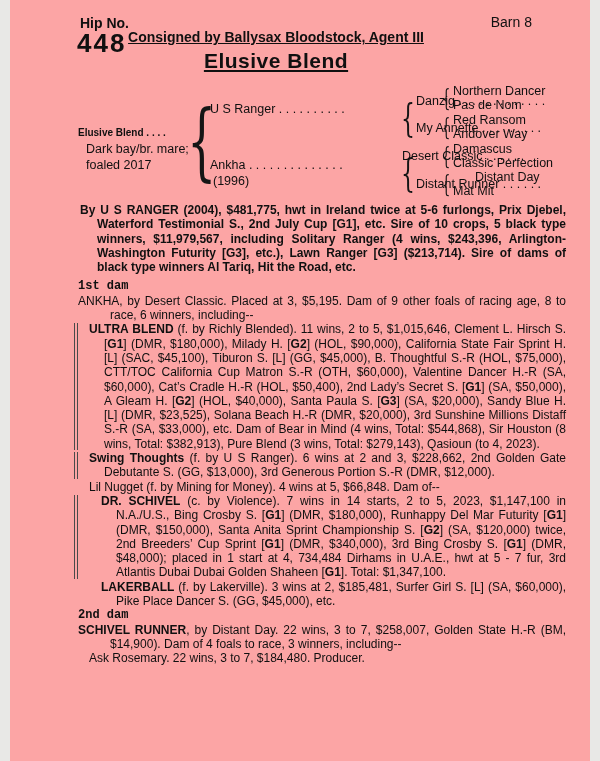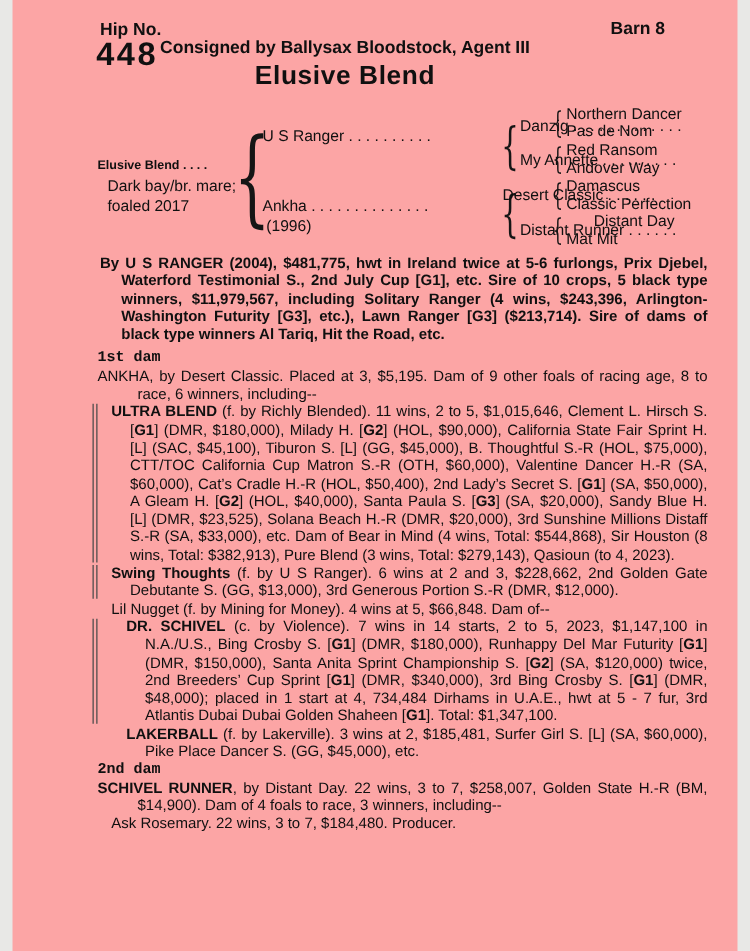--- a/index.html
+++ b/index.html
@@ -5,22 +5,22 @@
   html,body { margin:0; padding:0; background:#e8e8e6; }
   .page {
     position:relative; width:580px; height:761px; margin:0 auto;
     background:#fca5a5; color:#101010; overflow:hidden;
     font-family:"Liberation Sans", sans-serif;
     -webkit-font-smoothing:antialiased;
   }
   .abs { position:absolute; }
   .hip-label { left:70px; top:15px; font-size:14px; font-weight:bold; }
   .hip-number { left:67px; top:28px; font-size:26px; font-weight:bold; letter-spacing:2px; }
-  .barn { top:14px; right:58px; font-size:14px; font-weight:bold; }
-  .center-col { left:0; width:532px; text-align:center; }
+  .barn { top:14px; right:58px; font-size:14px; font-weight:normal; }
+  .center-col { left:0; width:532px; text-align:center;text-decoration:underline; }
   .consigned { top:29px; font-size:14px; font-weight:bold; }
   .title { top:49px; font-size:21px; font-weight:bold; letter-spacing:0.5px; }
 
   
   .ped { position:absolute; font-size:12.5px; line-height:13px; white-space:nowrap; }
   .ped.bold { font-weight:bold; font-size:10px; }
   .brace {
     position:absolute; font-family:"DejaVu Serif", serif; color:#151515;
     transform:scaleX(0.55); transform-origin:left center; font-weight:normal;
   }

